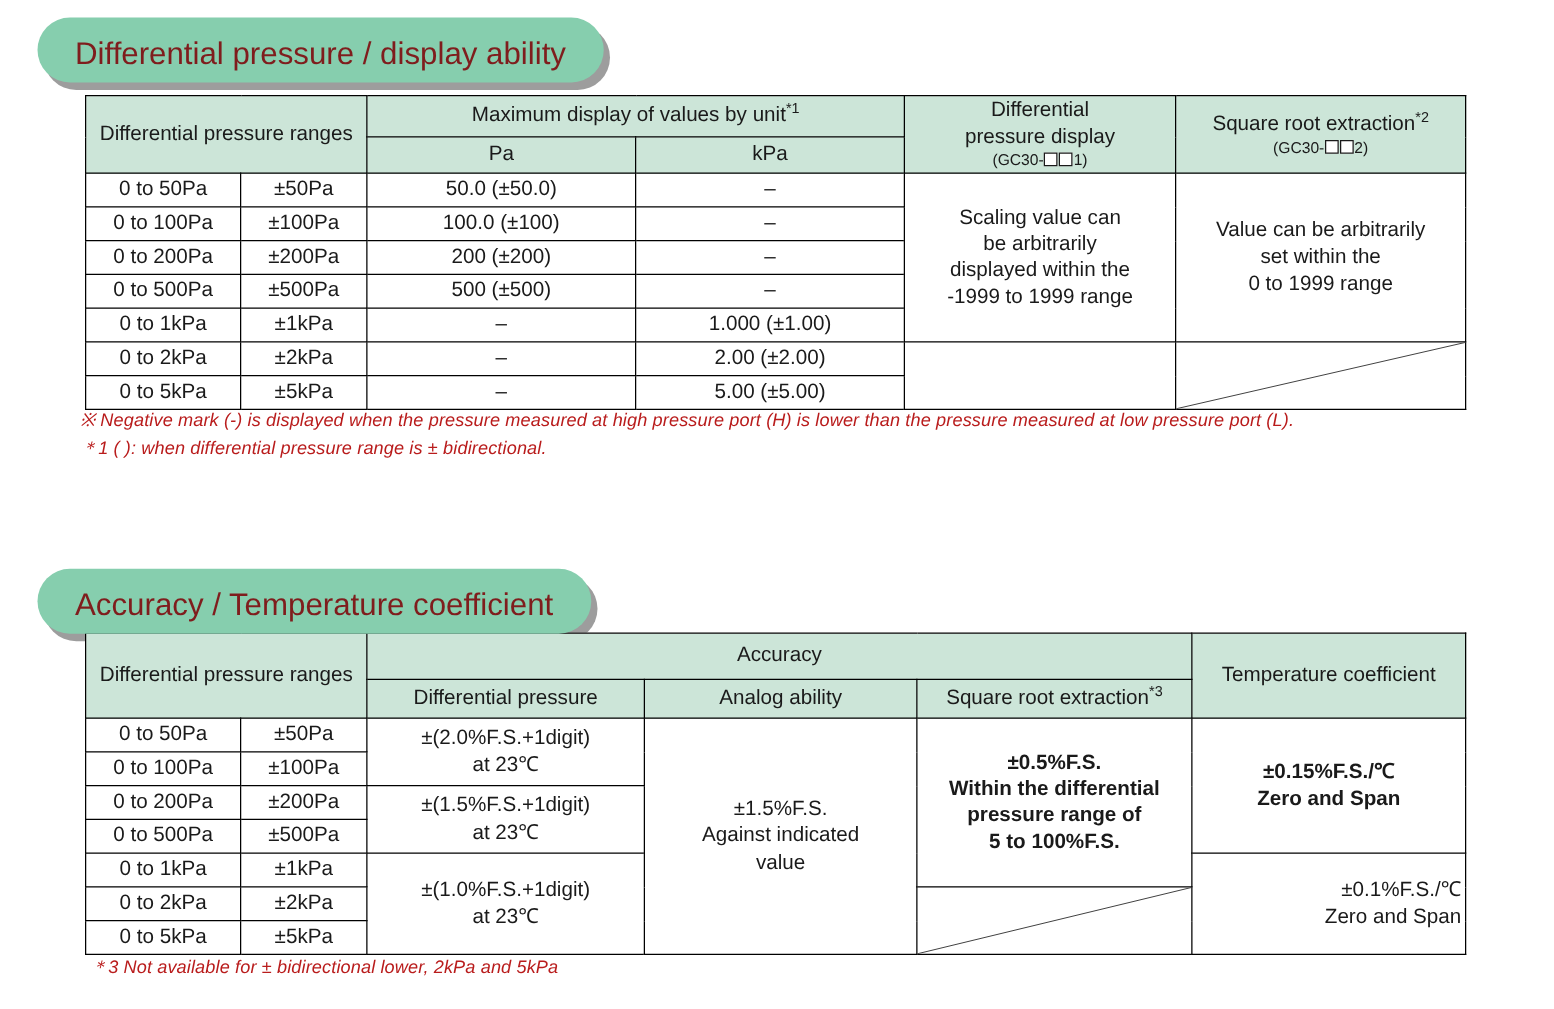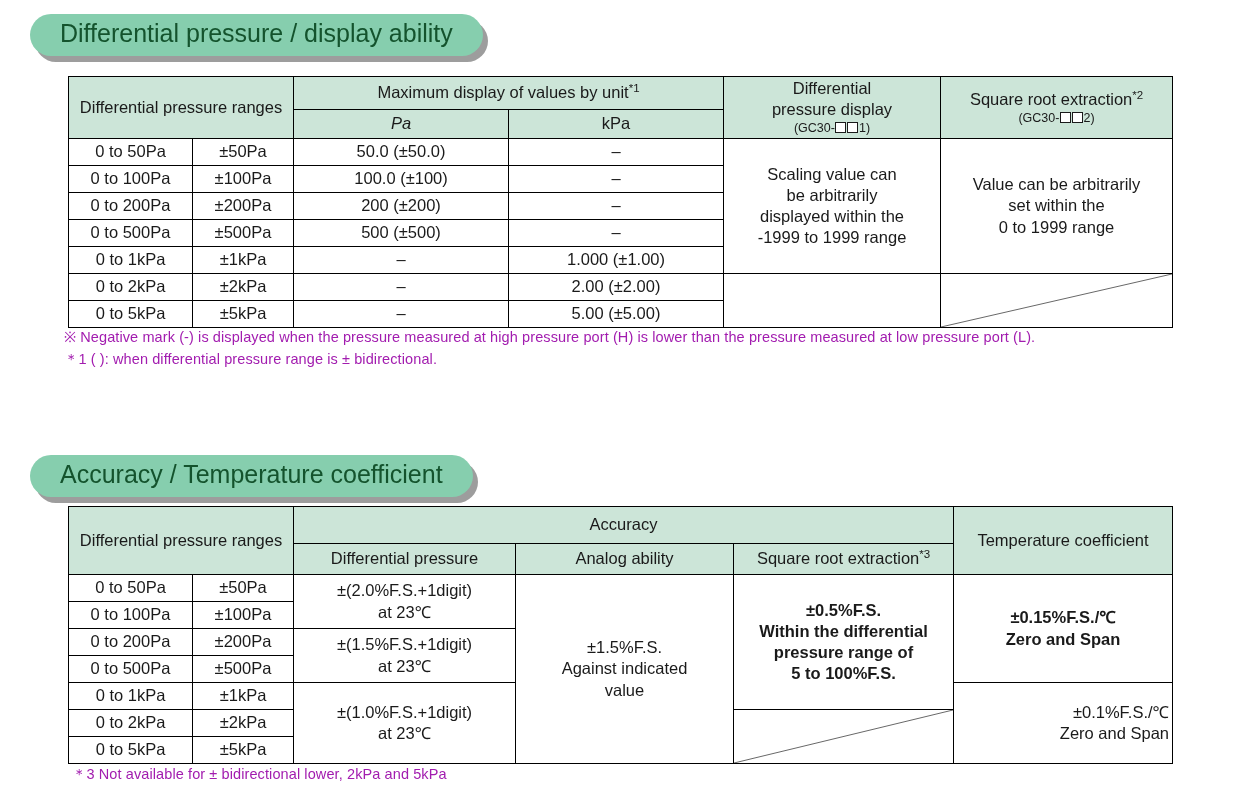--- a/index.html
+++ b/index.html
@@ -30,22 +30,22 @@
     background: #9d9d9d;
     border-radius: 999px;
     z-index: 0;
   }
   .banner {
     position: relative;
     z-index: 1;
     background: #86ceae;
     border-radius: 999px;
     font-size: 25px;
-    color: #14532d;
-    padding: 5px 30px 7px 30px;
+    color: #7f1d1d;
+    padding: 15px 30px 7px 30px;
     white-space: nowrap;
     line-height: 1.18;
   }
 
   
   table.spec {
     position: absolute;
     border-collapse: collapse;
     table-layout: fixed;
     background: #ffffff;
@@ -108,22 +108,23 @@
     width: 100%;
     height: 100%;
     display: block;
   }
 
   
   .notes {
     position: absolute;
     font-size: 14.5px;
     line-height: 1.52;
-    color: #a21caf;
+    color: #b91c1c;
     white-space: nowrap;
+    font-style: italic;
   }
   .notes div { letter-spacing: 0.1px; }
   .note-mark { margin-right: 4px; }
 </style>
 </head>
 <body>
 
 <div class="banner-wrap" style="left:30px; top:14px;">
   <div class="banner-shadow"></div>
   <div class="banner">Differential pressure / display ability</div>
@@ -148,21 +149,21 @@
         <span>Differential</span><br>
         <span>pressure display</span>
         <span class="small-code"><span>(GC30-</span><span class="box-ph"></span><span class="box-ph"></span><span>1)</span></span>
       </th>
       <th rowspan="2" class="hdr-main">
         <span>Square root extraction</span><sup class="ast">*2</sup>
         <span class="small-code"><span>(GC30-</span><span class="box-ph"></span><span class="box-ph"></span><span>2)</span></span>
       </th>
     </tr>
     <tr>
-      <th class="hdr-sub" style="height:28px;font-style:italic;">Pa</th>
+      <th class="hdr-sub" style="height:28px;">Pa</th>
       <th class="hdr-sub" style="height:28px;">kPa</th>
     </tr>
   </thead>
   <tbody>
     <tr>
       <td class="rng" style="height:26px;">0 to 50Pa</td>
       <td class="rng-b">±50Pa</td>
       <td>50.0 (±50.0)</td>
       <td class="dash">–</td>
       <td rowspan="5" style="white-space:pre-line;">Scaling value can

